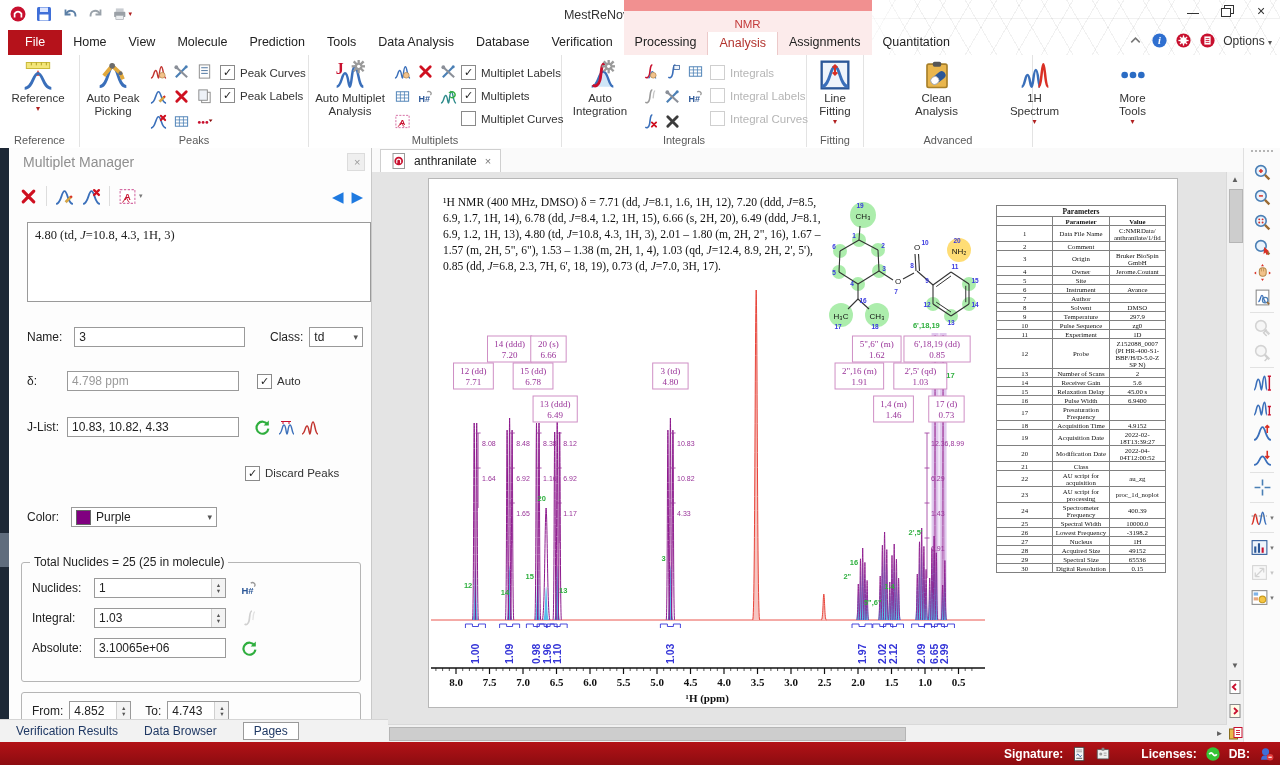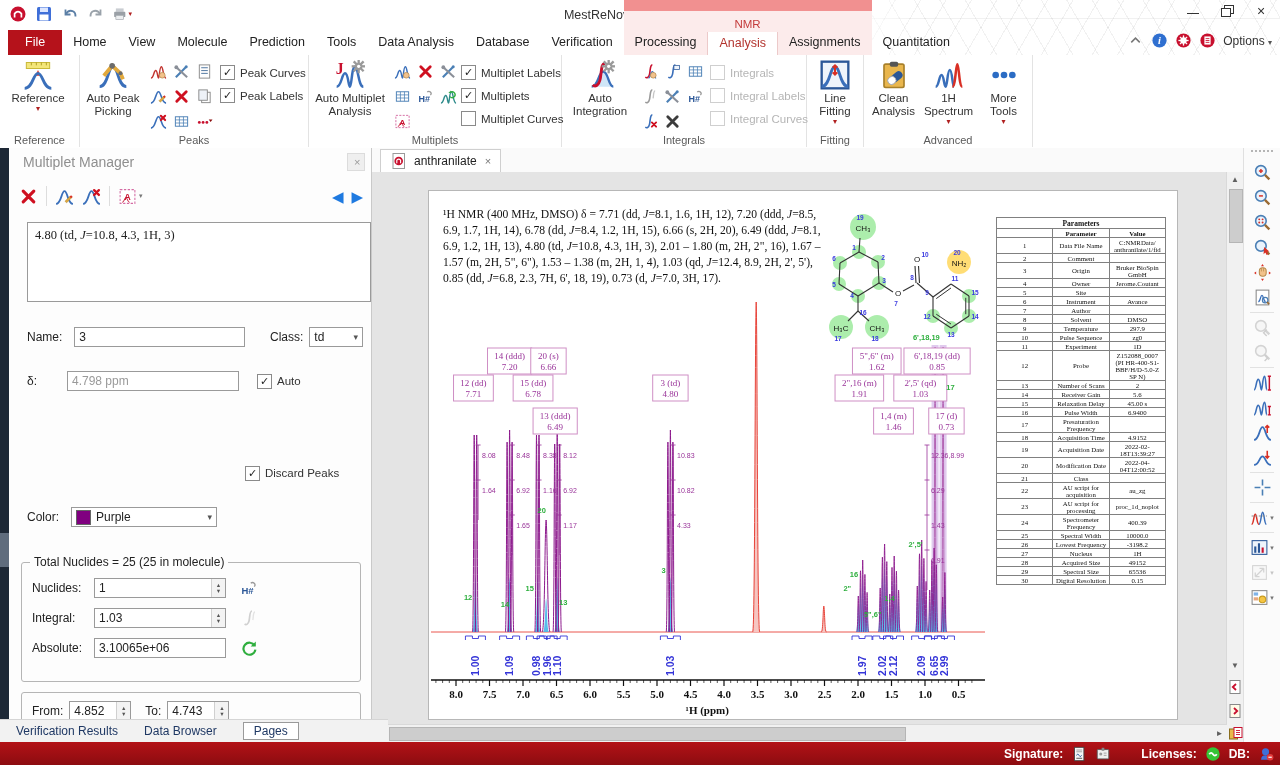--- a/index.html
+++ b/index.html
@@ -38,21 +38,21 @@
   .glabel{position:absolute;bottom:1px;left:0;right:0;text-align:center;font-size:11px;color:#5a5a5a;}
   .bigrow{position:absolute;left:2px;top:2px;display:flex;}
   .bigbtn{display:flex;flex-direction:column;align-items:center;width:62px;padding-top:3px;cursor:default;}
   .bigbtn .blabel{font-size:11.5px;color:#333;text-align:center;line-height:1.15;margin-top:2px;}
   .bigbtn .dar{color:#b02020;font-size:8px;line-height:7px;}
   #g-reference{left:0;width:79px;}   #g-reference .bigbtn{width:72px;}
   #g-peaks{left:80px;width:228px;}
   #g-multiplets{left:309px;width:252px;} #g-multiplets .bigbtn{width:78px;}
   #g-integrals{left:562px;width:244px;}  #g-integrals .bigbtn{width:72px;}
   #g-fitting{left:807px;width:56px;}     #g-fitting .bigbtn{width:52px;}
-  #g-advanced{left:864px;width:168px;}   #g-advanced .bigbtn{width:55px;}
+  #g-advanced{left:864px;width:168px;}   #g-advanced .bigbtn{width:55px;margin-left:43px;}
   .smallgrid{position:absolute;top:5px;display:grid;grid-template-columns:repeat(3,23px);grid-auto-rows:25px;}
   #g-peaks .smallgrid{left:67px;} #g-multiplets .smallgrid{left:82px;} #g-integrals .smallgrid{left:76px;}
   .sbtn{width:22px;height:22px;display:flex;align-items:center;justify-content:center;cursor:default;}
   .checkcol{position:absolute;top:6px;}
   #g-peaks .checkcol{left:140px;} #g-multiplets .checkcol{left:152px;} #g-integrals .checkcol{left:148px;}
   .cb{display:flex;align-items:center;gap:5px;height:23px;font-size:11.5px;color:#333;cursor:default;white-space:nowrap;}
   .cb .box{width:13px;height:13px;border:1px solid #8a8a8a;background:#fff;font-size:11px;line-height:12px;color:#222;text-align:center;flex:0 0 13px;}
   .cb.dis{color:#b5b5b5;} .cb.dis .box{border-color:#cfcfcf;}
   
   #main{position:absolute;left:0;top:148px;right:0;bottom:23px;background:#fff;}
@@ -80,21 +80,21 @@
   .sel .sarr{margin-left:auto;color:#555;font-size:9px;}
   .swatch{width:13px;height:13px;border:1px solid #666;display:inline-block;}
   .gbox{position:absolute;border:1px solid #b5b5b5;border-radius:3px;}
   .gleg{position:absolute;top:-8px;left:8px;background:#fdfdfd;padding:0 4px;font-size:12px;color:#222;}
   
   .docarea{position:absolute;left:372px;top:0;right:36px;bottom:0;background:#e9e9e9;}
   .tabbar{position:absolute;left:0;top:0;right:0;height:24px;background:#fafafa;border-bottom:1px solid #d5d5d5;display:flex;align-items:flex-end;padding-left:8px;}
   .doctab{display:flex;align-items:center;gap:6px;background:#fff;border:1px solid #cfcfcf;border-bottom:none;height:22px;padding:0 9px;font-size:12px;color:#222;}
   .doctab .x{color:#777;font-size:11px;margin-left:2px;}
   .canvas{position:absolute;left:0;top:24px;right:17px;bottom:17px;background:#e4e4e4;overflow:hidden;}
-  .page{position:absolute;left:56px;top:18px;width:748px;height:528px;background:#fff;border:1px solid #b7b7b7;}
+  .page{position:absolute;left:56px;top:6px;width:748px;height:528px;background:#fff;border:1px solid #b7b7b7;}
   .nmrtext{position:absolute;left:14px;top:16px;width:378px;font-family:"Liberation Serif",serif;font-size:11.6px;line-height:1.38;color:#111;}
   .molsvg{position:absolute;left:382px;top:14px;width:178px;height:142px;}
   .ptable{position:absolute;left:567px;top:26px;width:170px;border-collapse:collapse;
           font-family:"Liberation Serif",serif;font-size:6.8px;color:#111;table-layout:fixed;}
   .ptable td,.ptable th{border:0.5px solid #808080;padding:0.5px 2px;text-align:center;word-wrap:break-word;}
   .ptable .tt{font-weight:bold;font-size:7.5px;text-align:center;}
   .specsvg{position:absolute;left:0;top:104px;width:748px;height:424px;}
   
   .vscroll{position:absolute;right:0;top:24px;width:17px;bottom:17px;background:#f1f1f1;border-left:1px solid #d9d9d9;}
   .hscroll{position:absolute;left:0;bottom:0;height:17px;right:17px;background:#f1f1f1;border-top:1px solid #d9d9d9;}
@@ -683,20 +683,41 @@
 
       <div class="prow" style="top:222px;">
         <span class="plab" style="width:34px;">δ:</span>
         <input class="txt gray" style="width: 172px;" value="4.798 ppm">
         <span class="cb" style="margin-left:12px;">
             <span class="box">✓</span>
             <span>Auto</span>
           </span>
       </div>
 
+      <div class="prow" style="top:268px;">
+        <span class="plab" style="width:34px;">J-List:</span>
+        <input class="txt" style="width: 172px;" value="10.83, 10.82, 4.33">
+        <span class="ic" style="margin-left:8px;">
+            <svg width="18" height="18" viewBox="0 0 18 18" xmlns="http://www.w3.org/2000/svg">
+              <path d="M14.6 6.6 A6 6 0 1 0 15.4 10.6" fill="none" stroke="#2fae3e" stroke-width="2.2"></path>
+              <path d="M15.8 2.4 V7.6 H10.6 Z" fill="#2fae3e"></path>
+            </svg>
+          </span>
+        <span class="ic">
+            <svg width="18" height="18" viewBox="0 0 18 18" xmlns="http://www.w3.org/2000/svg">
+              <path d="M4 3.5 h10 M6 3.5 v2.5 M12 3.5 v2.5" stroke="#c8102e" stroke-width="1" fill="none"></path>
+              <path d="M2 16 C5 16 5 7 7 7 C9 7 9 16 10 16 C11 16 11 7 13 7 C15 7 15 16 17 16" fill="none" stroke="#3a6fba" stroke-width="1.4"></path>
+            </svg>
+          </span>
+        <span class="ic">
+            <svg width="18" height="18" viewBox="0 0 18 18" xmlns="http://www.w3.org/2000/svg">
+              <path d="M1 16 C4 16 4 8 6 8 C8 8 8 16 9 16 C10 16 10 4 12 4 C14 4 14 16 17 16" fill="none" stroke="#c2342f" stroke-width="1.5"></path>
+            </svg>
+          </span>
+      </div>
 
       <div class="prow" style="top:314px;">
         <span class="cb" style="margin-left:218px;">
             <span class="box">✓</span>
             <span>Discard Peaks</span>
           </span>
       </div>
 
       <div class="prow" style="top:358px;">
         <span class="plab" style="width:38px;">Color:</span>

